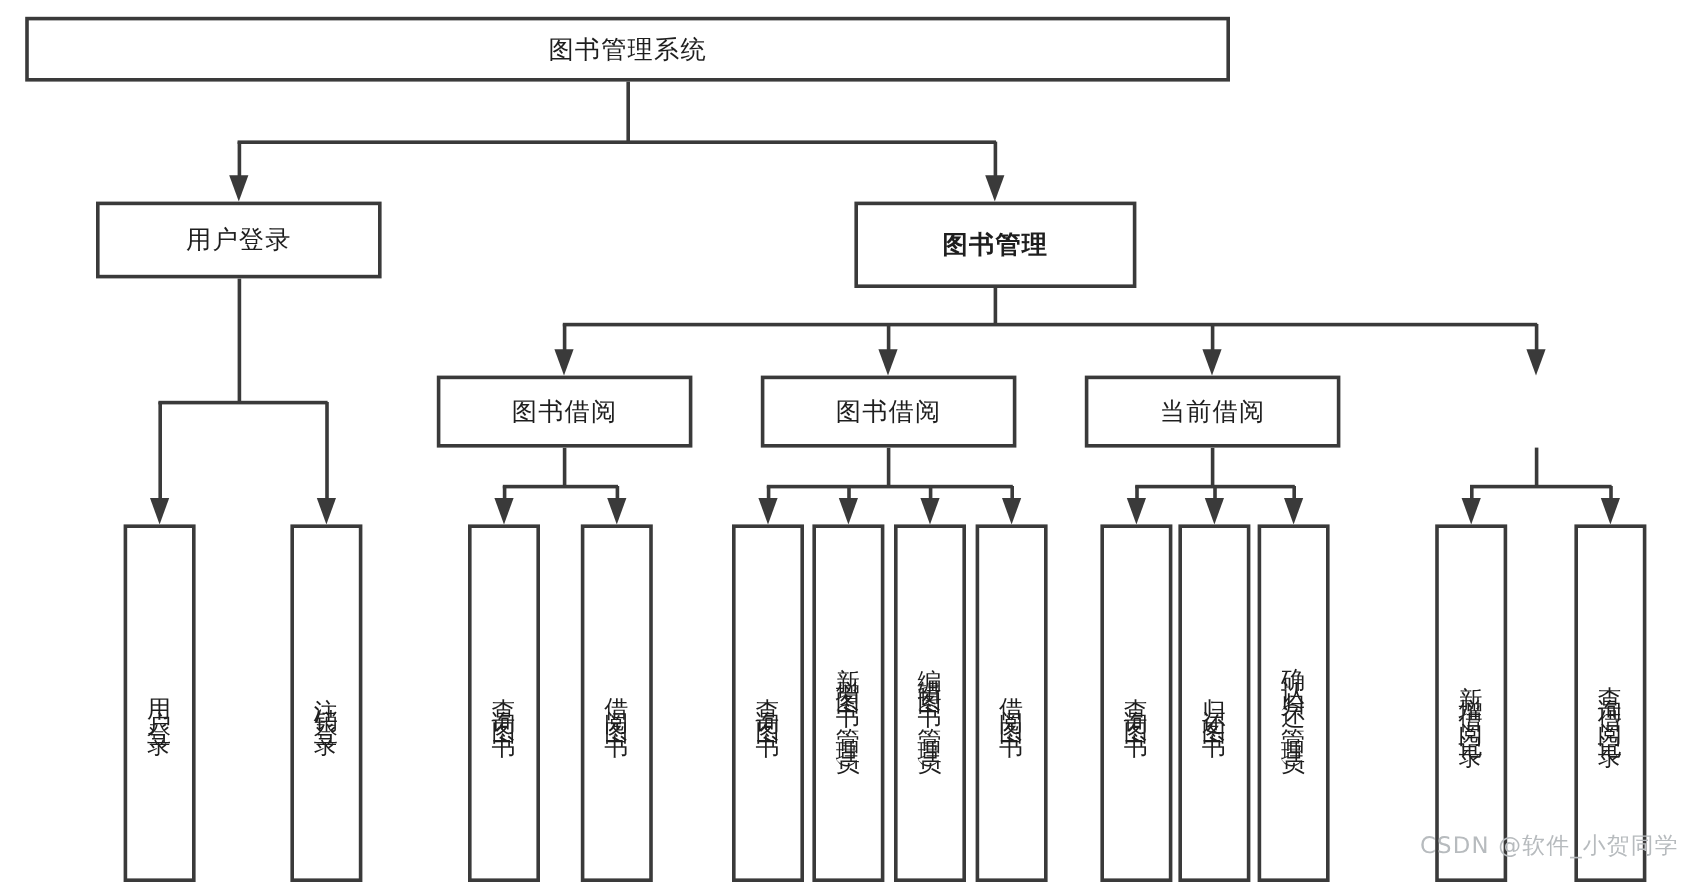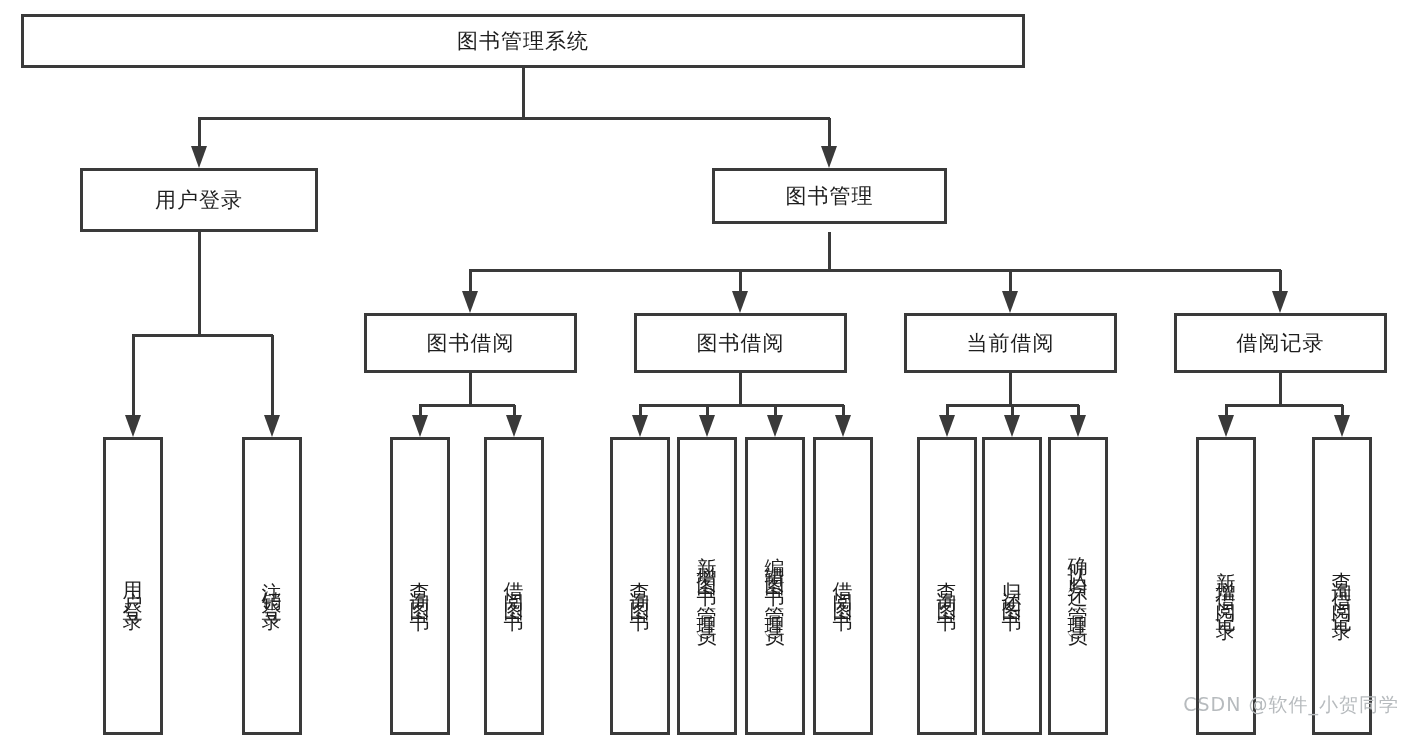--- a/index.html
+++ b/index.html
@@ -61,26 +61,25 @@
   }
 </style>
 </head>
 <body>
 
 <div id="stage">
 
   <div class="box" style="left:21px;top:14px;width:1004px;height:54px;">图书管理系统</div>
 
   <div class="box" style="left:80px;top:168px;width:238px;height:64px;">用户登录</div>
-  <div class="box" style="left:712px;top:168px;width:235px;height:56px;">图书管理</div>
+  <div class="box" style="left:712px;top:168px;width:235px;height:72px;font-weight:bold;">图书管理</div>
 
   <div class="box" style="left:364px;top:313px;width:213px;height:60px;">图书借阅</div>
   <div class="box" style="left:634px;top:313px;width:213px;height:60px;">图书借阅</div>
   <div class="box" style="left:904px;top:313px;width:213px;height:60px;">当前借阅</div>
-  <div class="box" style="left:1174px;top:313px;width:213px;height:60px;">借阅记录</div>
 
   <div class="box leaf" style="left:103px;top:437px;width:60px;height:298px;">用户登录</div>
   <div class="box leaf" style="left:242px;top:437px;width:60px;height:298px;">注销登录</div>
 
   <div class="box leaf" style="left:390px;top:437px;width:60px;height:298px;">查询图书</div>
   <div class="box leaf" style="left:484px;top:437px;width:60px;height:298px;">借阅图书</div>
 
   <div class="box leaf" style="left:610px;top:437px;width:60px;height:298px;">查询图书</div>
   <div class="box leaf" style="left:677px;top:437px;width:60px;height:298px;">新增图书（管理员）</div>
   <div class="box leaf" style="left:745px;top:437px;width:60px;height:298px;">编辑图书（管理员）</div>

